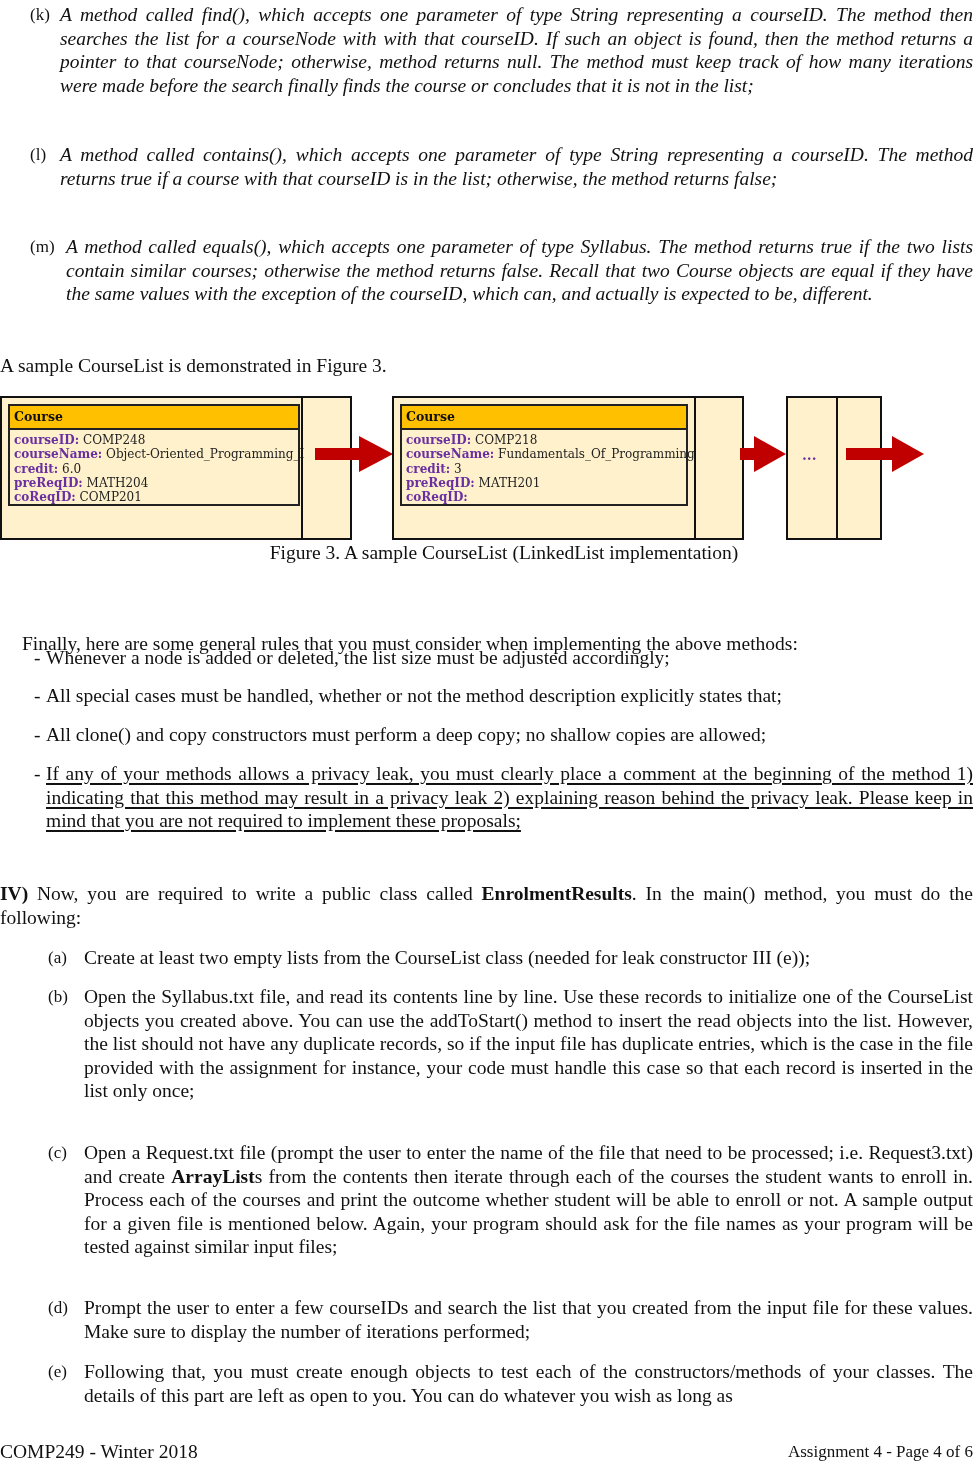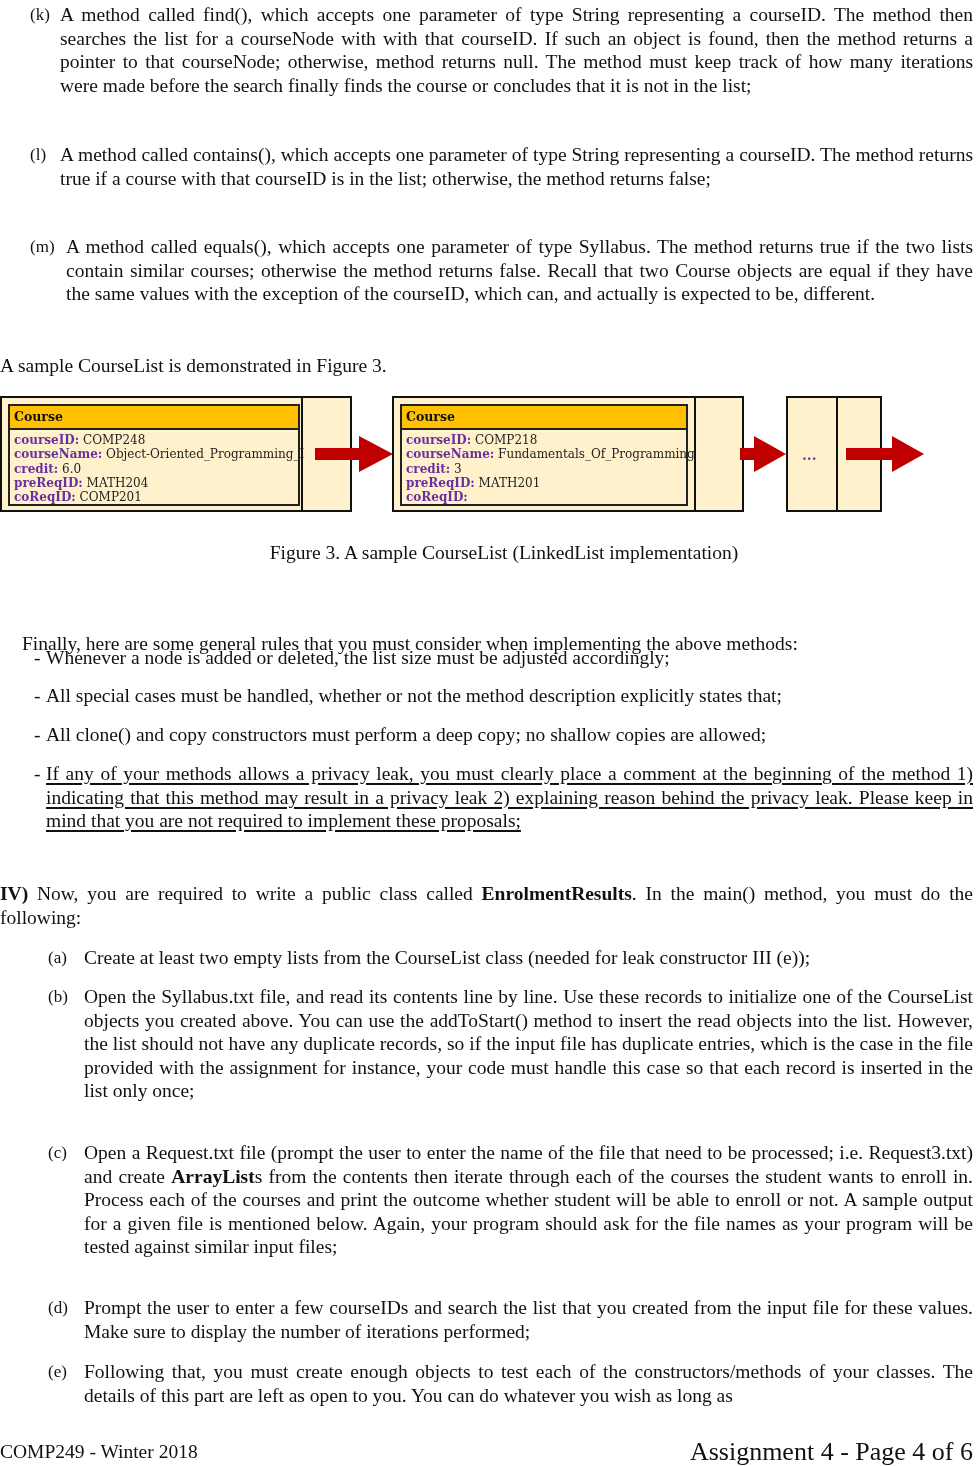--- a/index.html
+++ b/index.html
@@ -3,46 +3,46 @@
 <meta charset="utf-8">
 <style>
   html, body { margin: 0; padding: 0; background: #ffffff; }
   body {
     width: 976px; height: 1466px; position: relative; overflow: hidden;
     font-family: "Liberation Serif", "DejaVu Serif", serif;
     color: #111; font-size: 19.5px; line-height: 23.5px;
   }
   .item { position: absolute; left: 0; right: 3px; }
   .item .lbl { position: absolute; left: 30px; top: 0; font-size: 17px; }
-  .item .txt { position: absolute; left: 60px; right: 0; text-align: justify; text-align-last: left; }
+  .item .txt { position: absolute; left: 60px; right: 0; text-align: justify; text-align-last: left; font-style: italic; }
   .item.m .txt { left: 66px; }
   .para { position: absolute; left: 0; right: 3px; text-align: justify; text-align-last: left; }
   .rule { position: absolute; left: 34px; right: 3px; }
   .rule .dash { position: absolute; left: 0; top: 0; }
   .rule .txt { position: absolute; left: 12px; right: 0; text-align: justify; text-align-last: left; }
   .rule .txt.u { text-decoration: underline; text-decoration-thickness: 1.5px; text-underline-offset: 3px; }
   .sub { position: absolute; left: 0; right: 3px; }
   .sub .lbl { position: absolute; left: 48px; top: 0; font-size: 17px; }
   .sub .txt { position: absolute; left: 84px; right: 0; text-align: justify; text-align-last: left; }
   b { font-weight: bold; }
 
   
   .fig { position: absolute; top: 396px; left: 0; width: 976px; height: 118px; }
-  .node { position: absolute; top: 0; height: 116px; background: #fff1cc; border: 2px solid #111; box-sizing: border-box; }
+  .node { position: absolute; top: 0; height: 144px; background: #fff1cc; border: 2px solid #111; box-sizing: border-box; }
   .node .divider { position: absolute; top: 0; bottom: 0; width: 2px; background: #111; }
   .course-box { position: absolute; top: 6px; height: 102px; border: 2px solid #222; box-sizing: border-box; background: #fff1cc; }
   .course-head { height: 22px; background: #ffc000; border-bottom: 2px solid #222; font-family: "DejaVu Serif", serif; font-weight: bold; font-size: 12.5px; line-height: 22px; padding-left: 4px; color: #111; }
   .course-body { padding: 3px 4px 0 4px; font-family: "DejaVu Serif", serif; font-size: 12px; line-height: 14.3px; color: #222; white-space: nowrap; }
   .course-body .k { color: #6a2fa0; font-weight: bold; }
   .arrow { position: absolute; }
   .ellipsis { position: absolute; font-family: "DejaVu Serif", serif; font-weight: bold; color: #6a2fa0; font-size: 14px; }
   .null-lbl { position: absolute; font-family: "DejaVu Serif", serif; font-weight: bold; color: #6a2fa0; font-size: 13px; }
   .caption { position: absolute; top: 541px; left: 0; width: 976px; text-align: center; padding-left: 16px; }
   .footer-left { position: absolute; left: 0; top: 1440px; font-size: 19.5px; }
-  .footer-right { position: absolute; right: 3px; top: 1440px; font-size: 26px; margin-left: 42px; }
+  .footer-right { position: absolute; right: 3px; top: 1440px; font-size: 17px; margin-left: 42px; }
 </style>
 </head>
 <body>
 
 <div class="item" style="top:3px;">
   <span class="lbl">(k)</span>
   <div class="txt">A method called find(), which accepts one parameter of type String representing a courseID. The method then searches the list for a courseNode with with that courseID. If such an object is found, then the method returns a pointer to that courseNode; otherwise, method returns null. The method must keep track of how many iterations were made before the search finally finds the course or concludes that it is not in the list;</div>
 </div>
 <div class="item" style="top:143px;">
   <span class="lbl">(l)</span>

